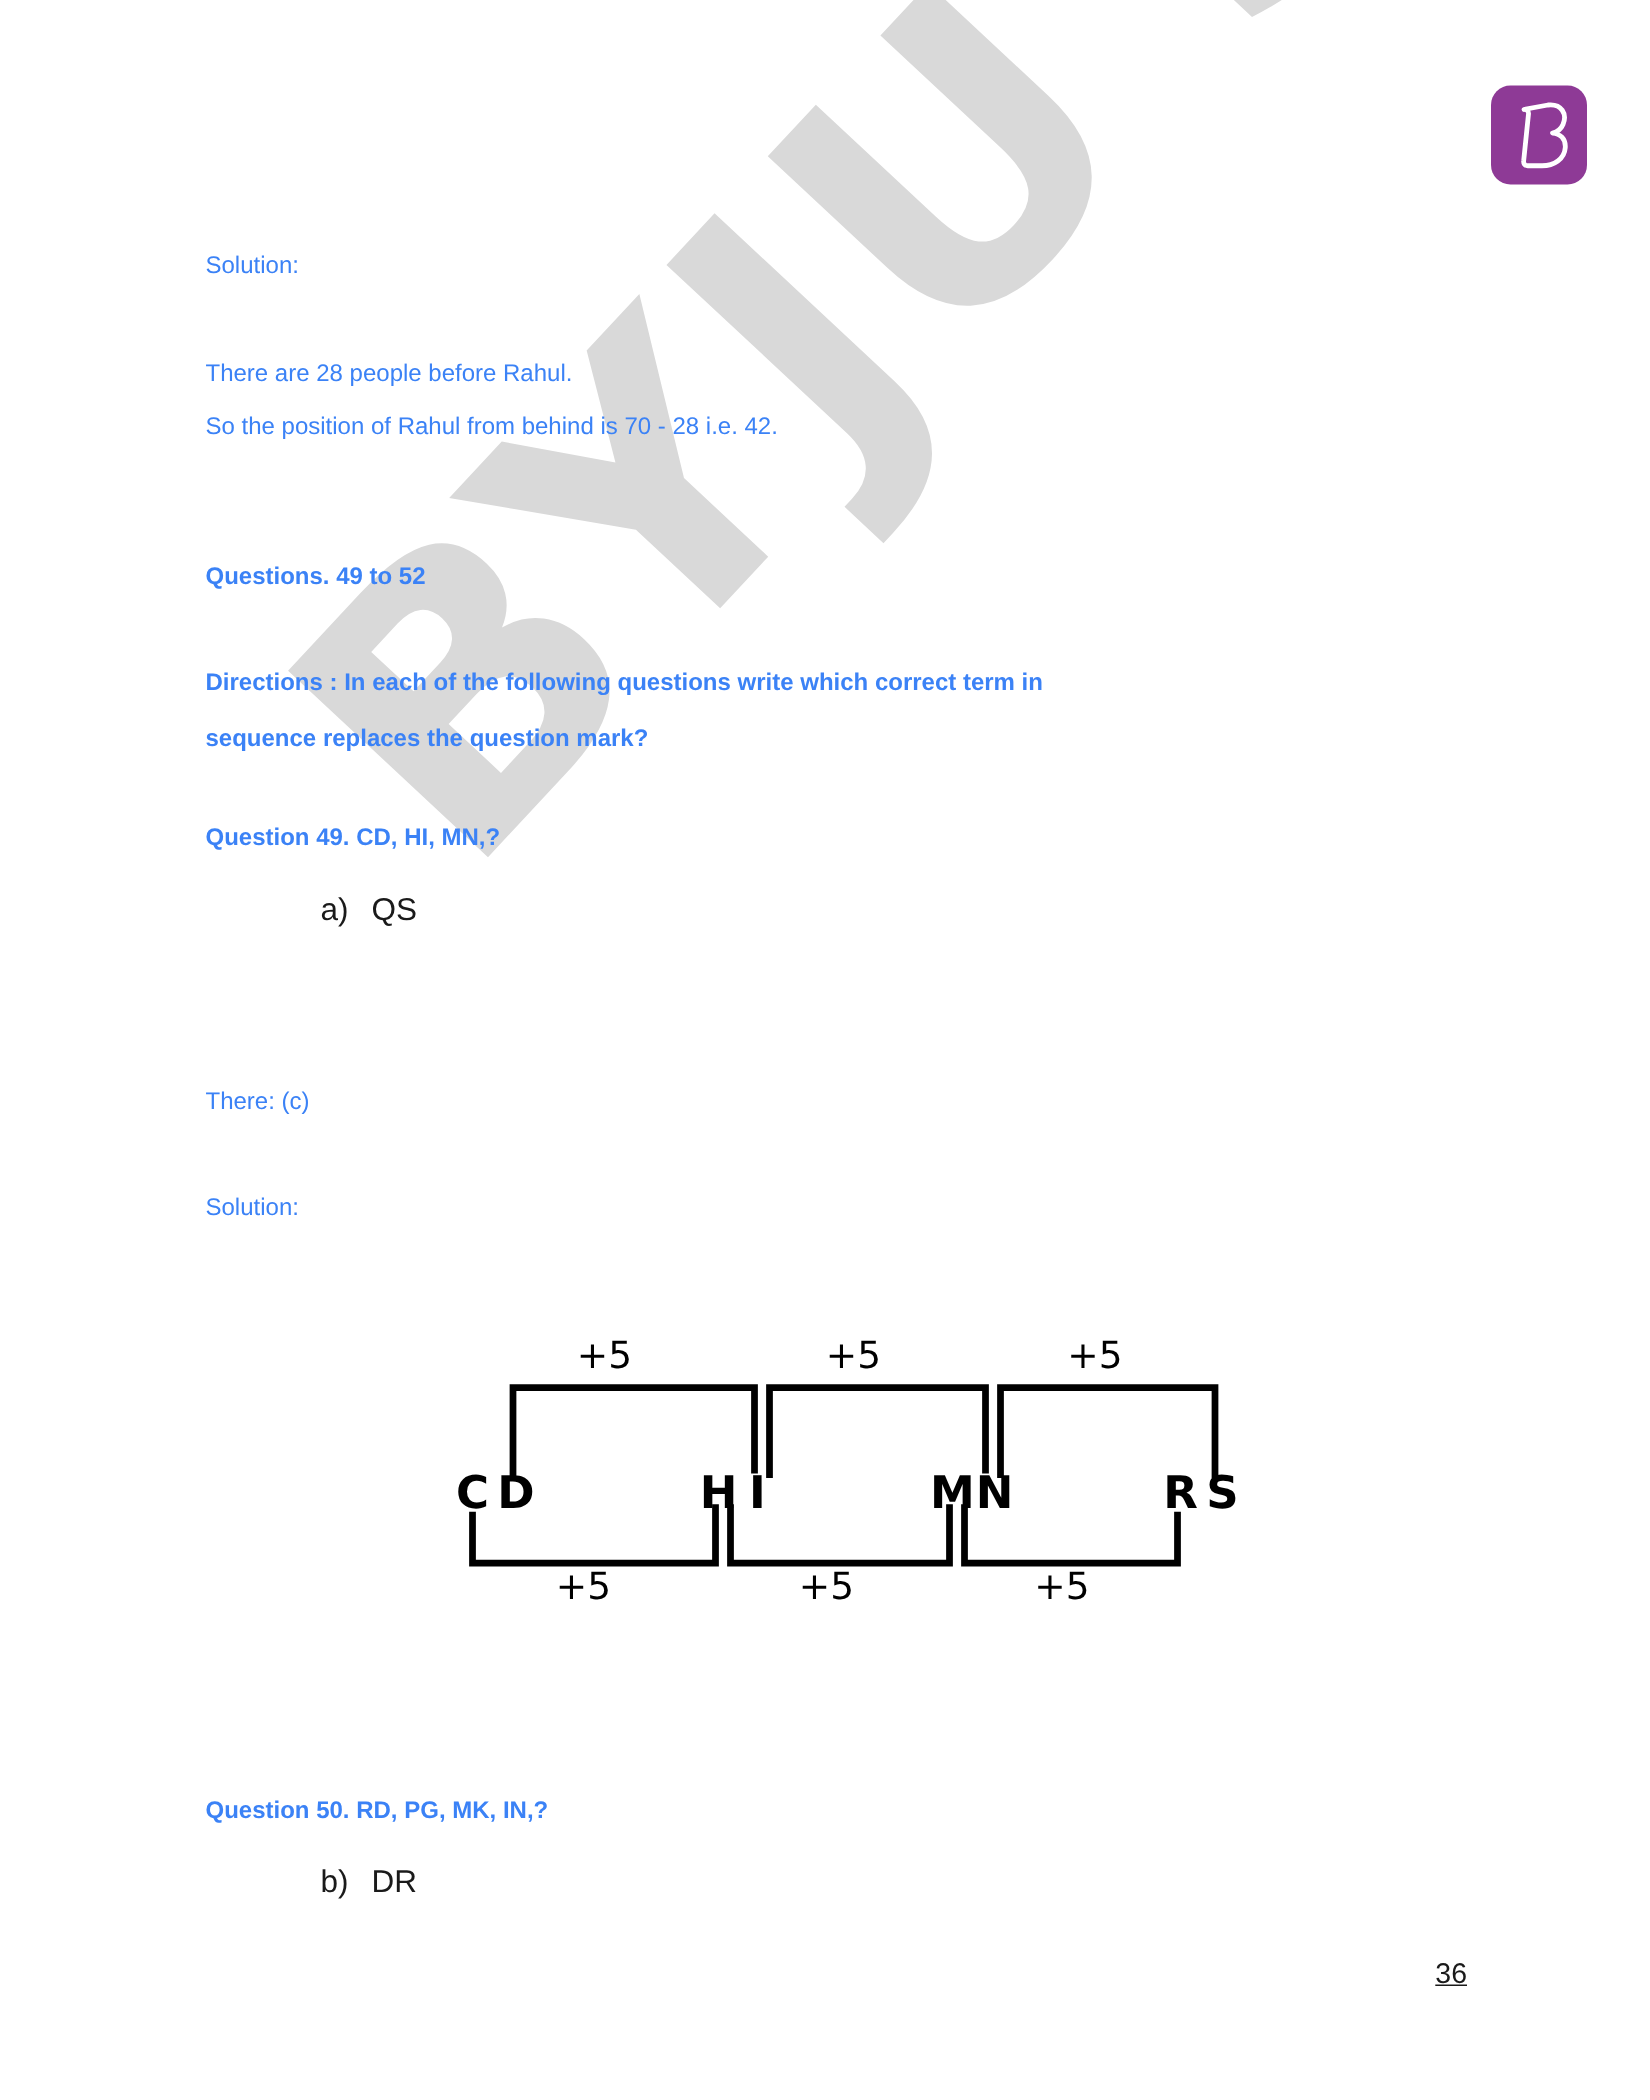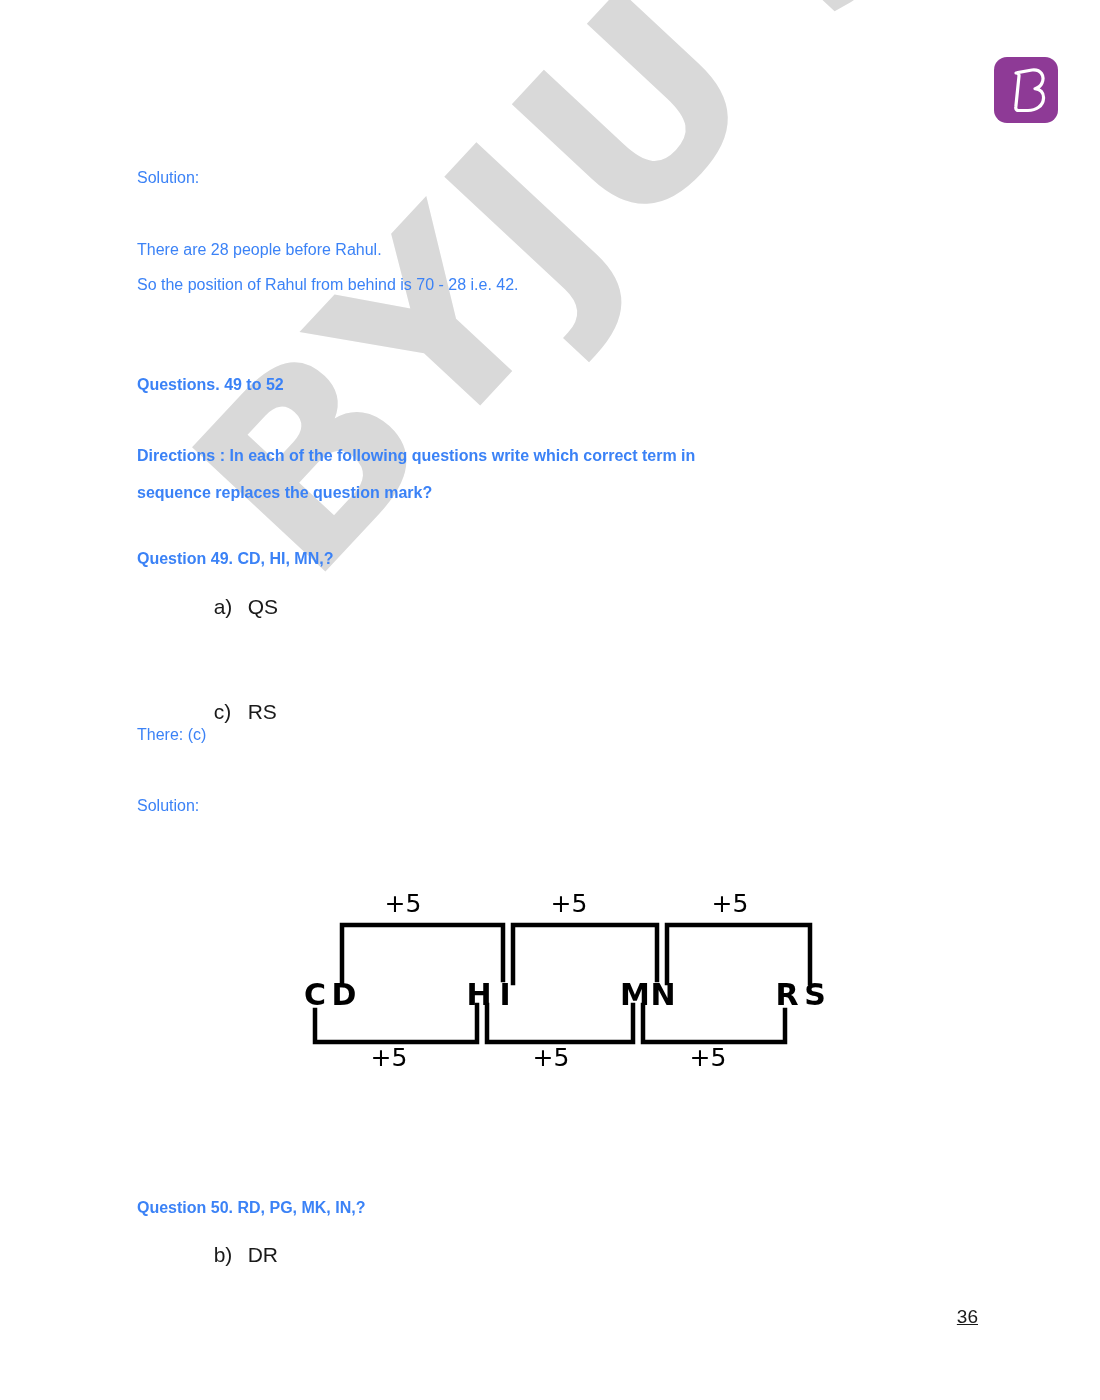--- a/index.html
+++ b/index.html
@@ -165,23 +165,20 @@
 
     <div class="line bold p-dir1">Directions : In each of the following questions write which correct term in</div>
     <div class="line bold p-dir2">sequence replaces the question mark?</div>
 
     <div class="line bold p-q49">Question 49. CD, HI, MN,?</div>
 
     <ul class="options opt-q49">
       <li>
         <span class="opt-marker">a)</span><span>QS</span>
       </li>
-      <li>
-        <span class="opt-marker">c)</span><span>RS</span>
-      </li>
     </ul>
 
     <div class="line p-answer">There: (c)</div>
 
     <div class="line p-solution2">Solution:</div>
 
     <div class="line bold p-q50">Question 50. RD, PG, MK, IN,?</div>
 
     <ul class="options opt-q50">
       <li>

